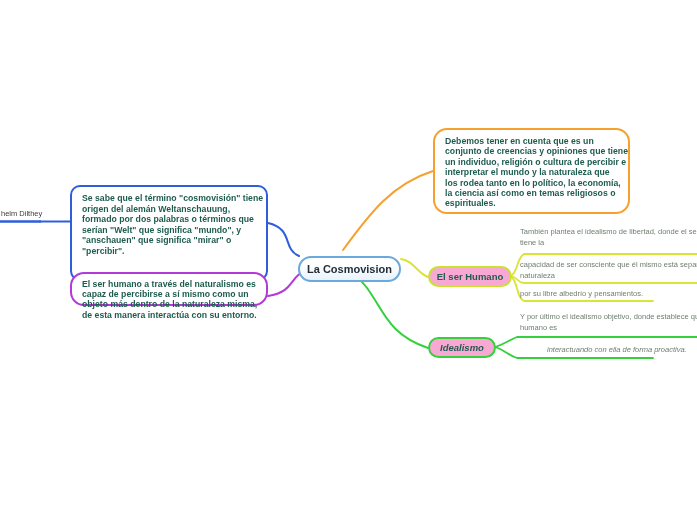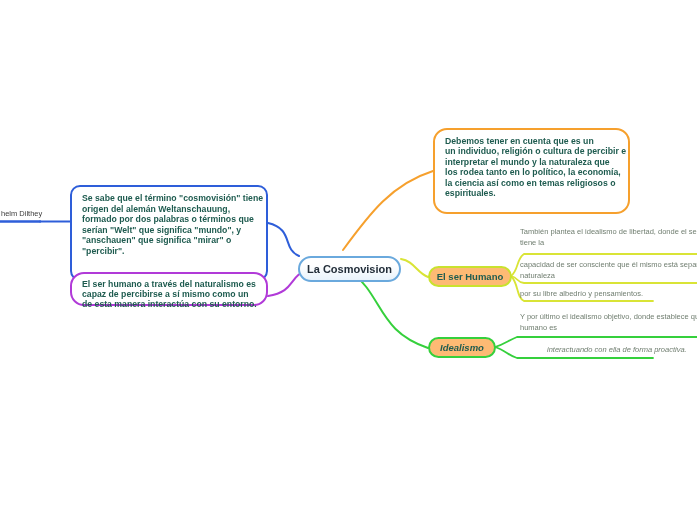--- a/index.html
+++ b/index.html
@@ -23,21 +23,21 @@
     font-size:8.7px;
   }
   .topic-box .ln{white-space:nowrap;}
 
   .box-blue{left:70px;top:185px;width:198px;height:96px;border-width:2.5px;border-radius:10px;padding:6px 10px;line-height:10.6px;}
   .box-purple{left:70px;top:272px;width:198px;height:34px;border-width:2.5px;border-radius:14px;padding:5px 10px;line-height:10.2px;}
   .box-orange{left:433px;top:128px;width:197px;height:86px;border-width:2px;border-radius:14px;padding:6px 10px;line-height:10.4px;}
 
   .pill{
     position:absolute;
-    background:#fdba74;
+    background:#f9a8d4;
     border-style:solid;border-width:2px;
     box-sizing:border-box;
     display:flex;align-items:center;justify-content:center;
     font-weight:bold;color:#1e5b4f;white-space:nowrap;
   }
   .pill-root{left:298px;top:256px;width:103px;height:26px;border-radius:13px;font-size:11px;color:#232e39;
     background:linear-gradient(180deg,#ffffff 30%,#e9f3fb 100%);}
   .pill-serhumano{left:428px;top:266px;width:84px;height:21px;border-radius:11px;font-size:9.5px;}
   .pill-idealismo{left:428px;top:337px;width:68px;height:21px;border-radius:11px;font-size:9.5px;}
 
@@ -89,25 +89,27 @@
     <div class="ln">origen del alemán Weltanschauung,</div>
     <div class="ln">formado por dos palabras o términos que</div>
     <div class="ln">serían "Welt" que significa "mundo", y</div>
     <div class="ln">"anschauen" que significa "mirar" o</div>
     <div class="ln">"percibir".</div>
   </div>
 
   <div class="topic-box box-purple" style="border-color: rgb(177, 58, 216);">
     <div class="ln">El ser humano a través del naturalismo es</div>
     <div class="ln">capaz de percibirse a sí mismo como un</div>
+    <div class="ln">objeto más dentro de la naturaleza misma,</div>
     <div class="ln">de esta manera interactúa con su entorno.</div>
   </div>
 
   <div class="topic-box box-orange" style="border-color: rgb(246, 160, 45);">
     <div class="ln">Debemos tener en cuenta que es un</div>
+    <div class="ln">conjunto de creencias y opiniones que tiene</div>
     <div class="ln">un individuo, religión o cultura de percibir e</div>
     <div class="ln">interpretar el mundo y la naturaleza que</div>
     <div class="ln">los rodea tanto en lo político, la economía,</div>
     <div class="ln">la ciencia así como en temas religiosos o</div>
     <div class="ln">espirituales.</div>
   </div>
 
   <div class="pill pill-root" style="border-color: rgb(106, 169, 221);">
     <span>La Cosmovision</span>
   </div>

